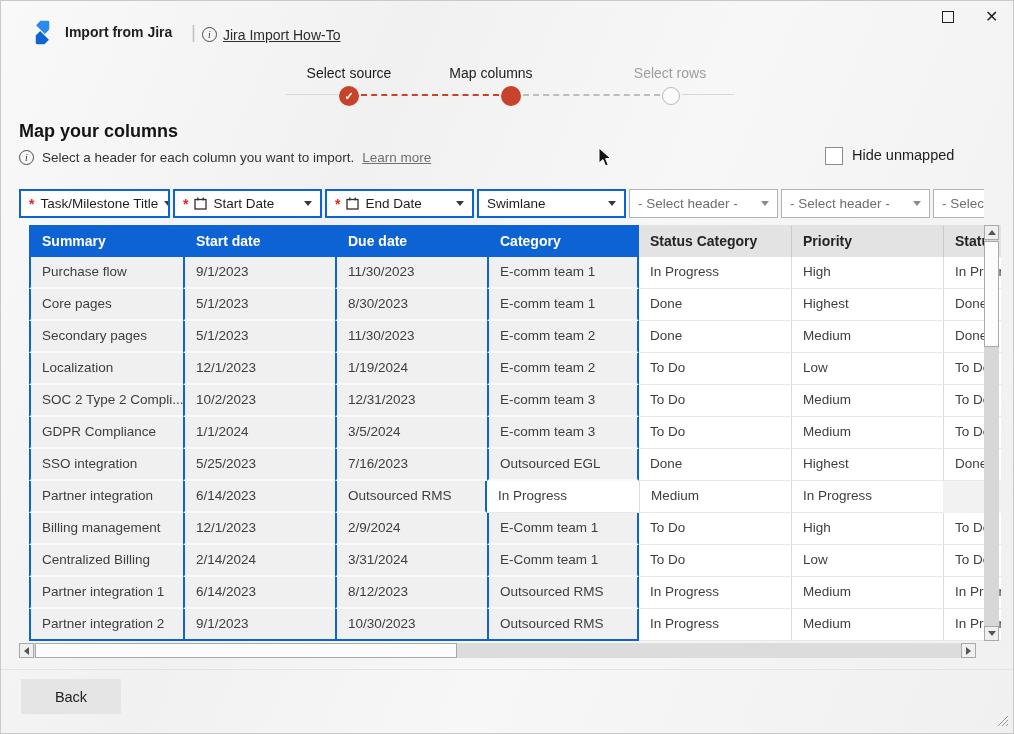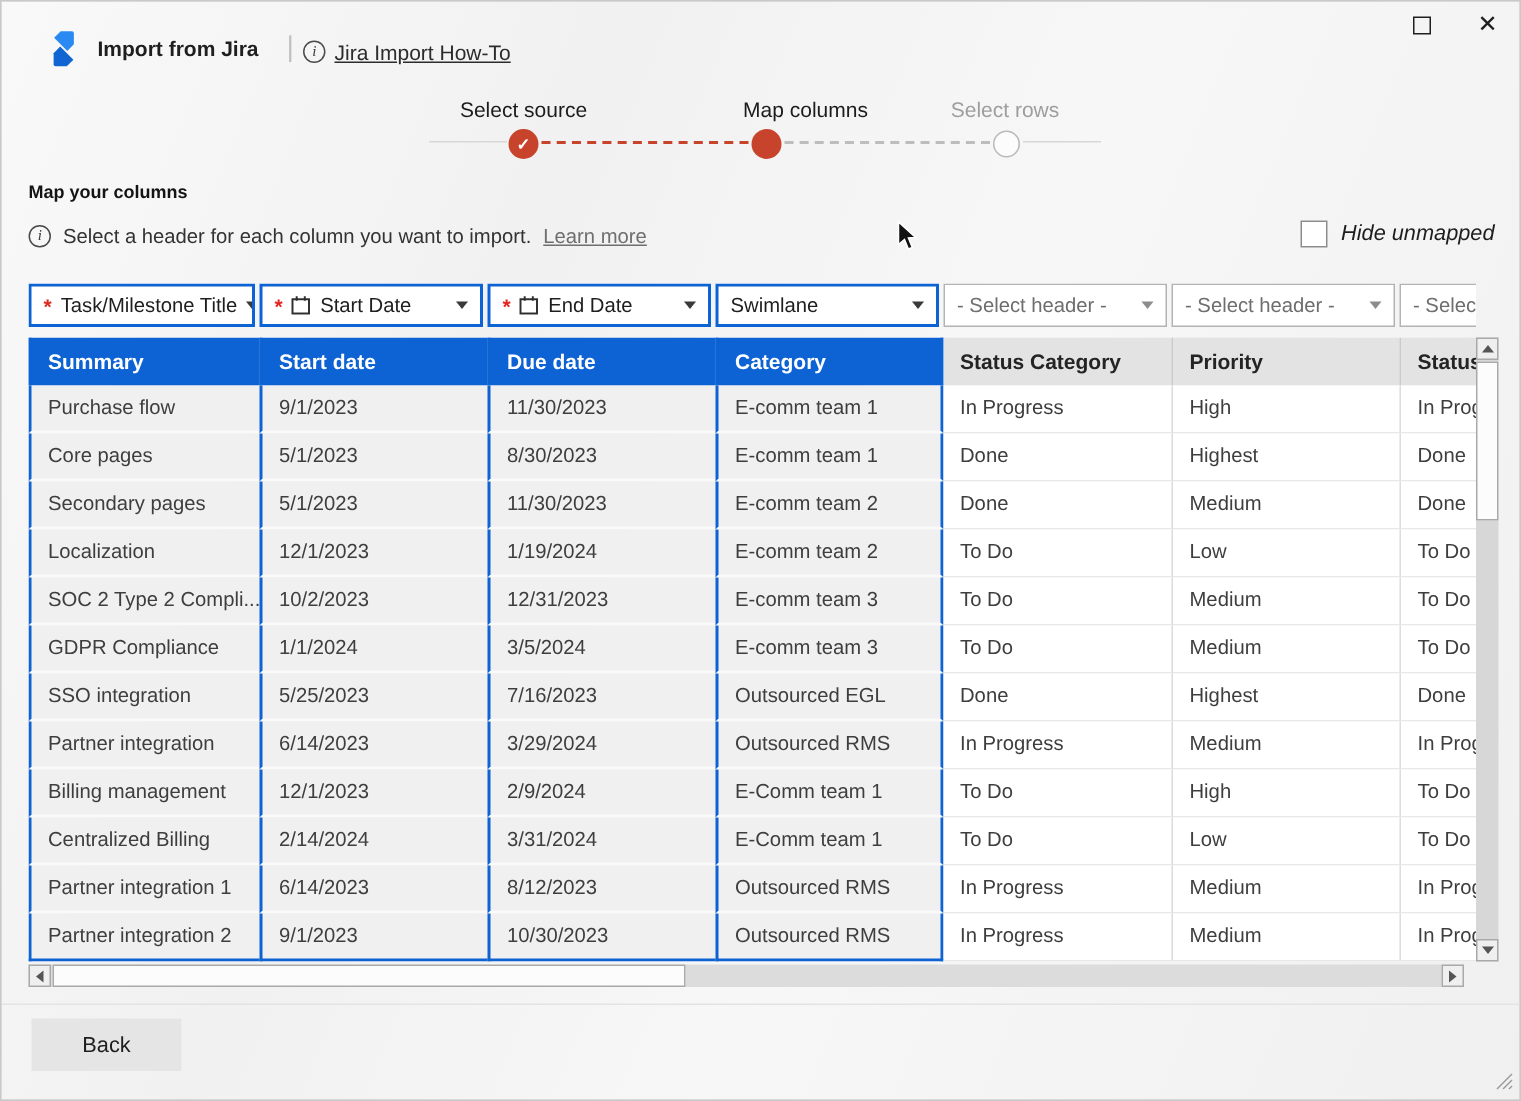--- a/index.html
+++ b/index.html
@@ -26,40 +26,40 @@
   .seg{position:absolute;top:93px;height:0;}
   .seg.solid{border-top:1.5px solid #d7d7d7;}
   .seg.dash-red{border-top:2.5px dashed #c7432b;}
   .seg.dash-gray{border-top:2px dashed #bdbdbd;}
   .dot{position:absolute;border-radius:50%;box-sizing:border-box;cursor:pointer;}
   .dot.done{left:338px;top:85px;width:20px;height:20px;background:#c7432b;color:#fff;
     display:flex;align-items:center;justify-content:center;font-size:11px;font-weight:700;}
   .dot.active{left:500px;top:85px;width:20px;height:20px;background:#c7432b;}
   .dot.future{left:661px;top:86px;width:18px;height:18px;background:#fcfcfc;border:1.5px solid #b9b9b9;}
   
-  .h1{position:absolute;left:18px;top:120px;font-size:12px;font-weight:700;color:#141414;}
+  .h1{position:absolute;left:18px;top:120px;font-size:18px;font-weight:700;color:#141414;}
   .info-line{position:absolute;left:18px;top:149px;display:flex;align-items:center;gap:8px;font-size:13.5px;color:#333;}
   .learn-more{color:#6f6f6f;text-decoration:underline;cursor:pointer;}
-  .hide-unmapped{position:absolute;left:866px;top:146px;display:flex;align-items:center;gap:9px;cursor:pointer;font-style:italic;}
+  .hide-unmapped{position:absolute;left:824px;top:146px;display:flex;align-items:flex-start;gap:9px;cursor:pointer;}
   .checkbox{width:18px;height:18px;background:#fff;border:1px solid #8b8b8b;box-sizing:border-box;}
   .hide-label{font-size:14.5px;color:#1d1d1d;}
   
   .maprow{position:absolute;left:18px;top:188px;width:965px;height:30px;display:flex;overflow:hidden;}
   .mapcell{flex:none;box-sizing:border-box;padding-right:3px;}
   .c0{width:154px;}.c1,.c2,.c3,.c4,.c5,.c6{width:152px;}
   .dd{height:29px;background:#fff;display:flex;align-items:center;gap:6px;padding:0 8px;
     box-sizing:border-box;font-size:13.5px;color:#1e1e1e;cursor:pointer;overflow:hidden;white-space:nowrap;}
   .dd.mapped{border:2px solid #0d63d4;}
   .dd.unmapped{border:1px solid #b3b3b3;color:#6e6e6e;}
   .req{color:#e0261e;font-weight:700;font-size:14px;flex:none;}
   .caret{margin-left:auto;flex:none;width:0;height:0;border-left:4.5px solid transparent;border-right:4.5px solid transparent;border-top:5.5px solid #3a3a3a;}
   .dd.unmapped .caret{border-top-color:#8c8c8c;}
   .cal{flex:none;display:flex;}
   
-  .table{position:absolute;left:18px;top:224px;width:972px;overflow:hidden;}
+  .table{position:absolute;left:28px;top:224px;width:972px;overflow:hidden;}
   .trow{display:flex;height:32px;}
   .cell{flex:none;box-sizing:border-box;padding-left:11px;overflow:hidden;white-space:nowrap;}
   .thead .cell{line-height:32px;font-size:14px;font-weight:700;}
   .thead .m{background:#0d63d4;color:#fff;border-left:2px solid #0d63d4;}
   .thead .c3{border-right:2px solid #0d63d4;}
   .thead .u{background:#e3e3e4;color:#242424;}
   .thead .c5,.thead .c6{border-left:1px solid #cbcbcb;}
   .tbody .cell{height:32px;line-height:30px;font-size:13.5px;color:#3e3e3e;}
   .tbody .m{background:#f0f0f1;border-left:2px solid #0d63d4;border-bottom:2px solid #fafafa;}
   .tbody .c3{border-right:2px solid #0d63d4;}
@@ -98,21 +98,21 @@
     <path fill="#1165D3" d="M13.8 22.4H7.2A1.2 1.2 0 0 1 6 21.2v-6.6l3.9-3.9 7.8 7.8z"></path>
   </svg>
   <div class="app-title">Import from Jira</div>
   <div class="title-sep">|</div>
   <span class="info-badge circle-i">i</span>
   <a class="howto-link">Jira Import How-To</a>
   <div class="btn-max"></div>
   <div class="btn-close">✕</div>
 
   <div class="step-label" style="left:348px;">Select source</div>
-  <div class="step-label" style="left:536px;">Map columns</div>
+  <div class="step-label" style="left:490px;">Map columns</div>
   <div class="step-label future" style="left:669px;">Select rows</div>
   <div class="seg solid" style="left:285px;width:52px;"></div>
   <div class="dot done">✓</div>
   <div class="seg dash-red" style="left:360px;width:138px;"></div>
   <div class="dot active"></div>
   <div class="seg dash-gray" style="left:522px;width:137px;"></div>
   <div class="dot future"></div>
   <div class="seg solid" style="left:681px;width:52px;"></div>
 
   <div class="h1">Map your columns</div>
@@ -264,21 +264,20 @@
           <div class="cell c1 m">5/25/2023</div>
           <div class="cell c2 m">7/16/2023</div>
           <div class="cell c3 m">Outsourced EGL</div>
           <div class="cell c4 u">Done</div>
           <div class="cell c5 u">Highest</div>
           <div class="cell c6 u">Done</div>
         </div>
         <div class="trow">
           <div class="cell c0 m">Partner integration</div>
           <div class="cell c1 m">6/14/2023</div>
-          <div class="cell c2 m">3/29/2024</div>
           <div class="cell c3 m">Outsourced RMS</div>
           <div class="cell c4 u">In Progress</div>
           <div class="cell c5 u">Medium</div>
           <div class="cell c6 u">In Progress</div>
         </div>
         <div class="trow">
           <div class="cell c0 m">Billing management</div>
           <div class="cell c1 m">12/1/2023</div>
           <div class="cell c2 m">2/9/2024</div>
           <div class="cell c3 m">E-Comm team 1</div>

